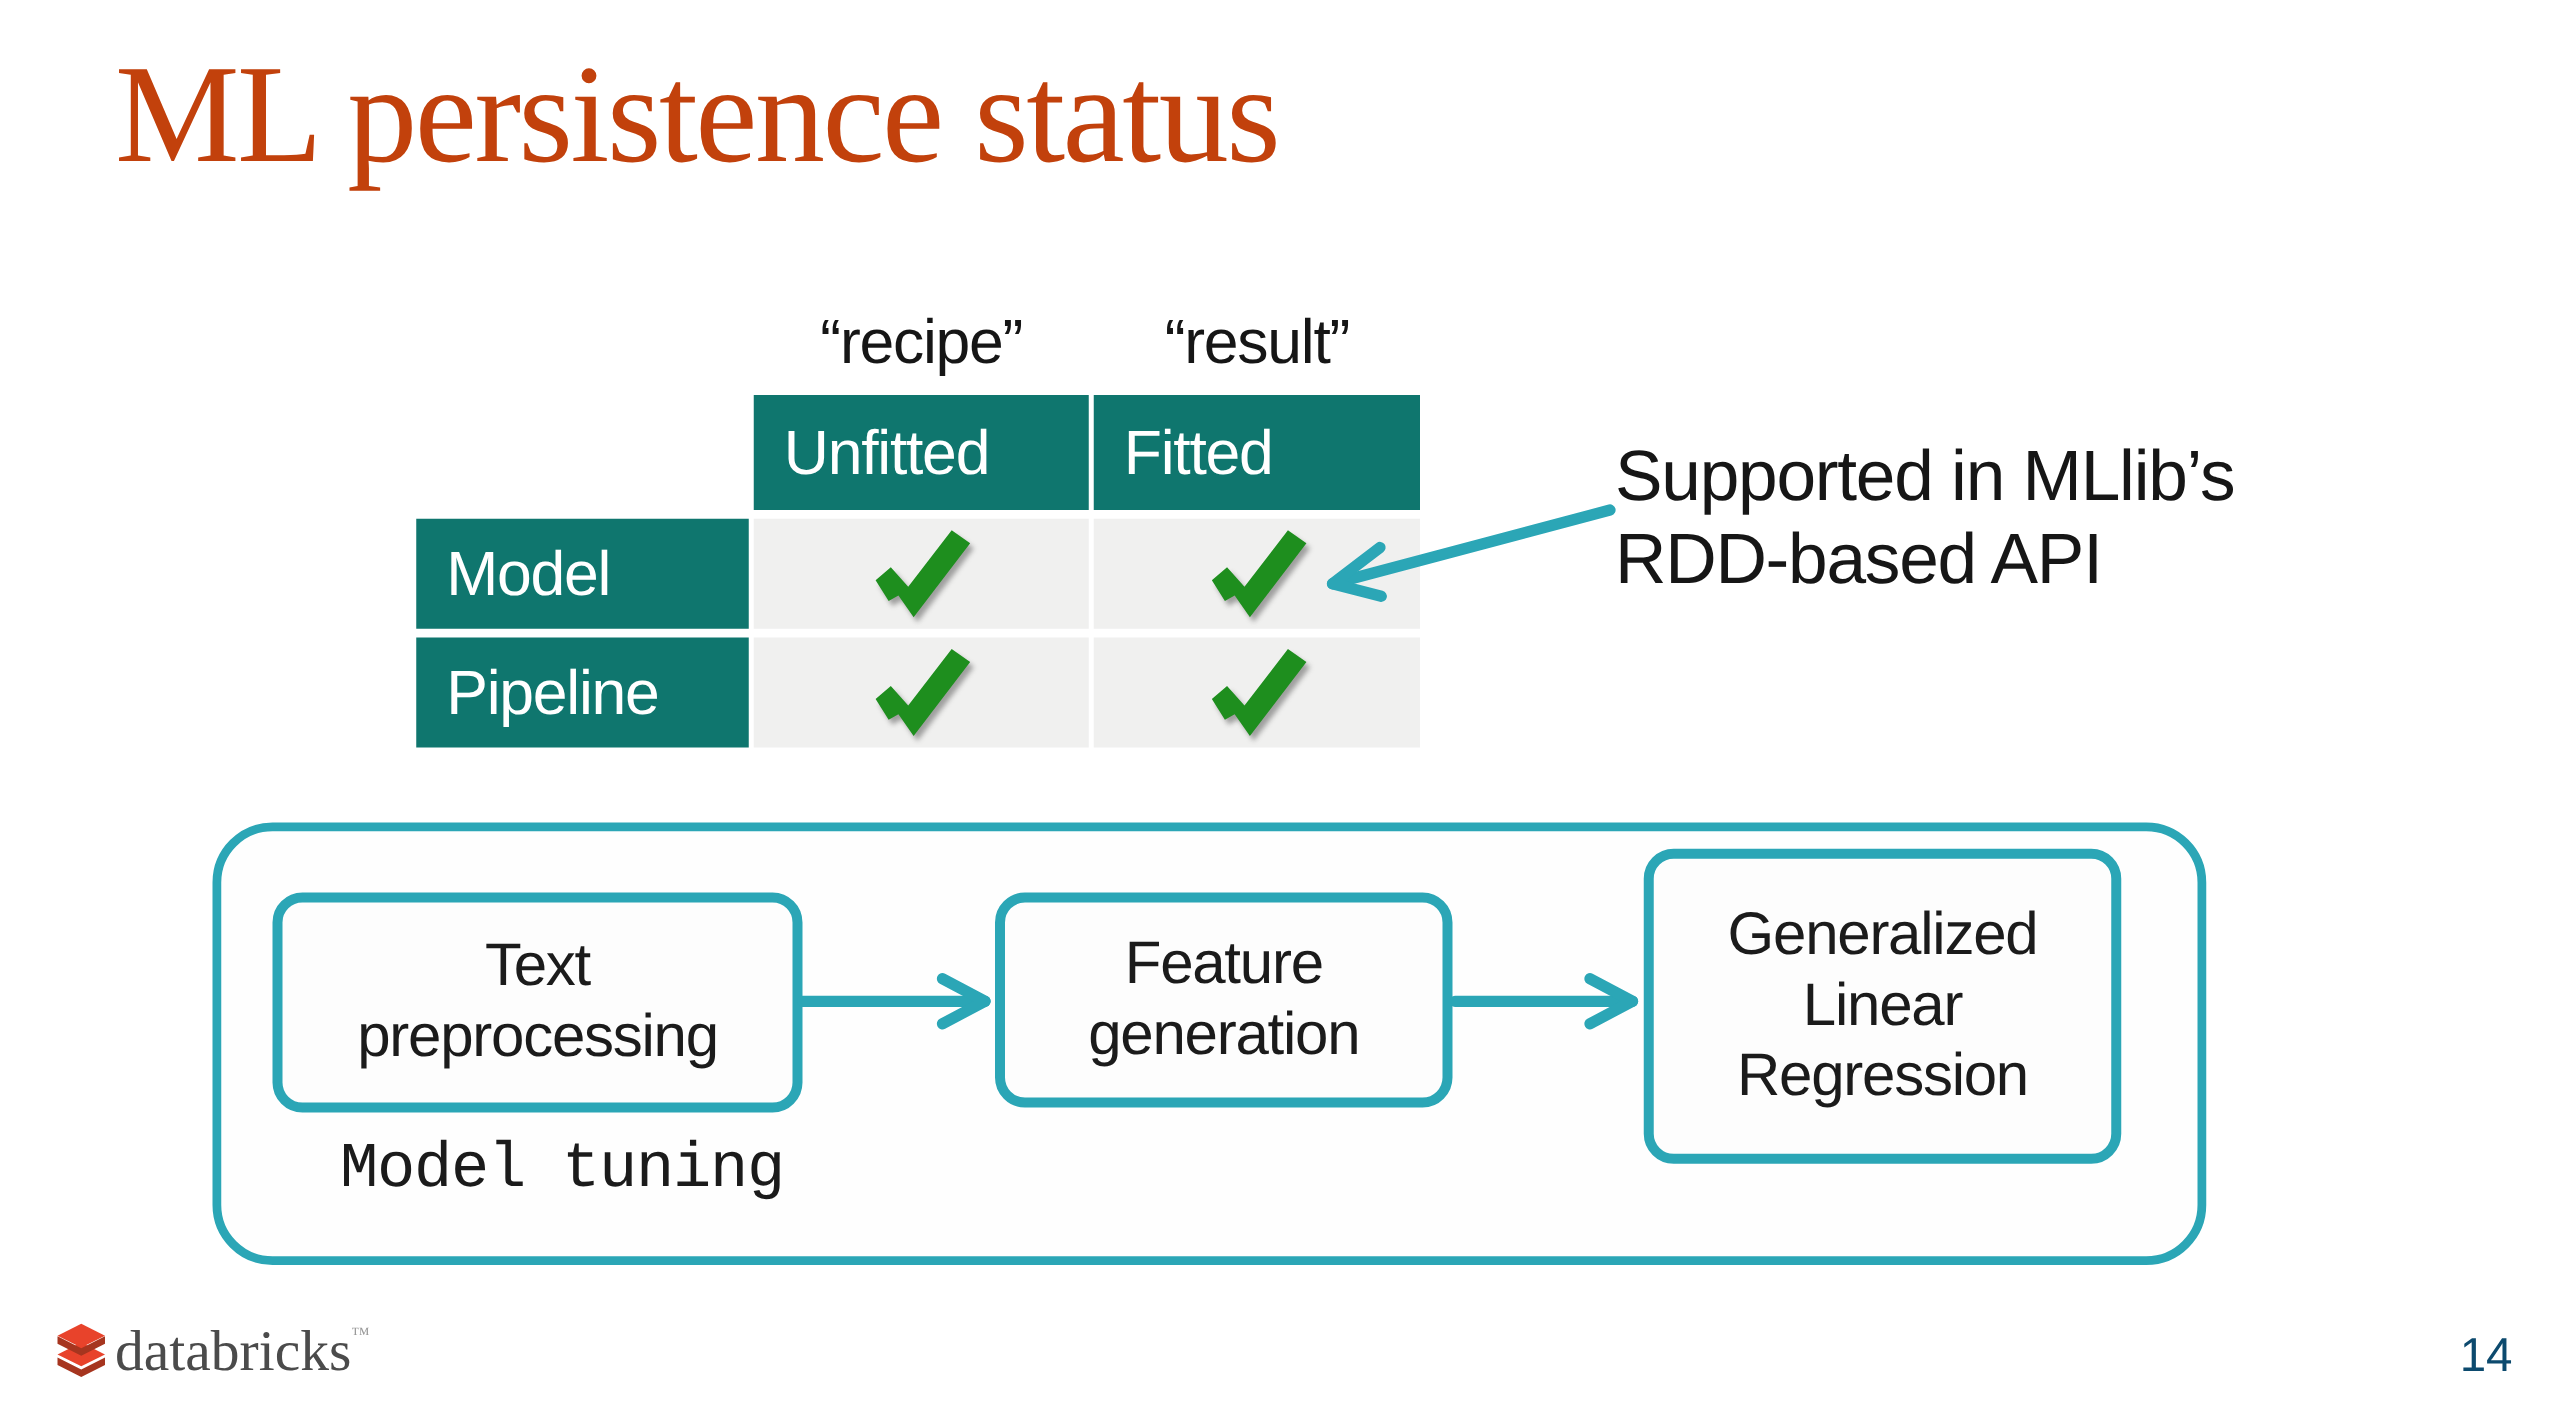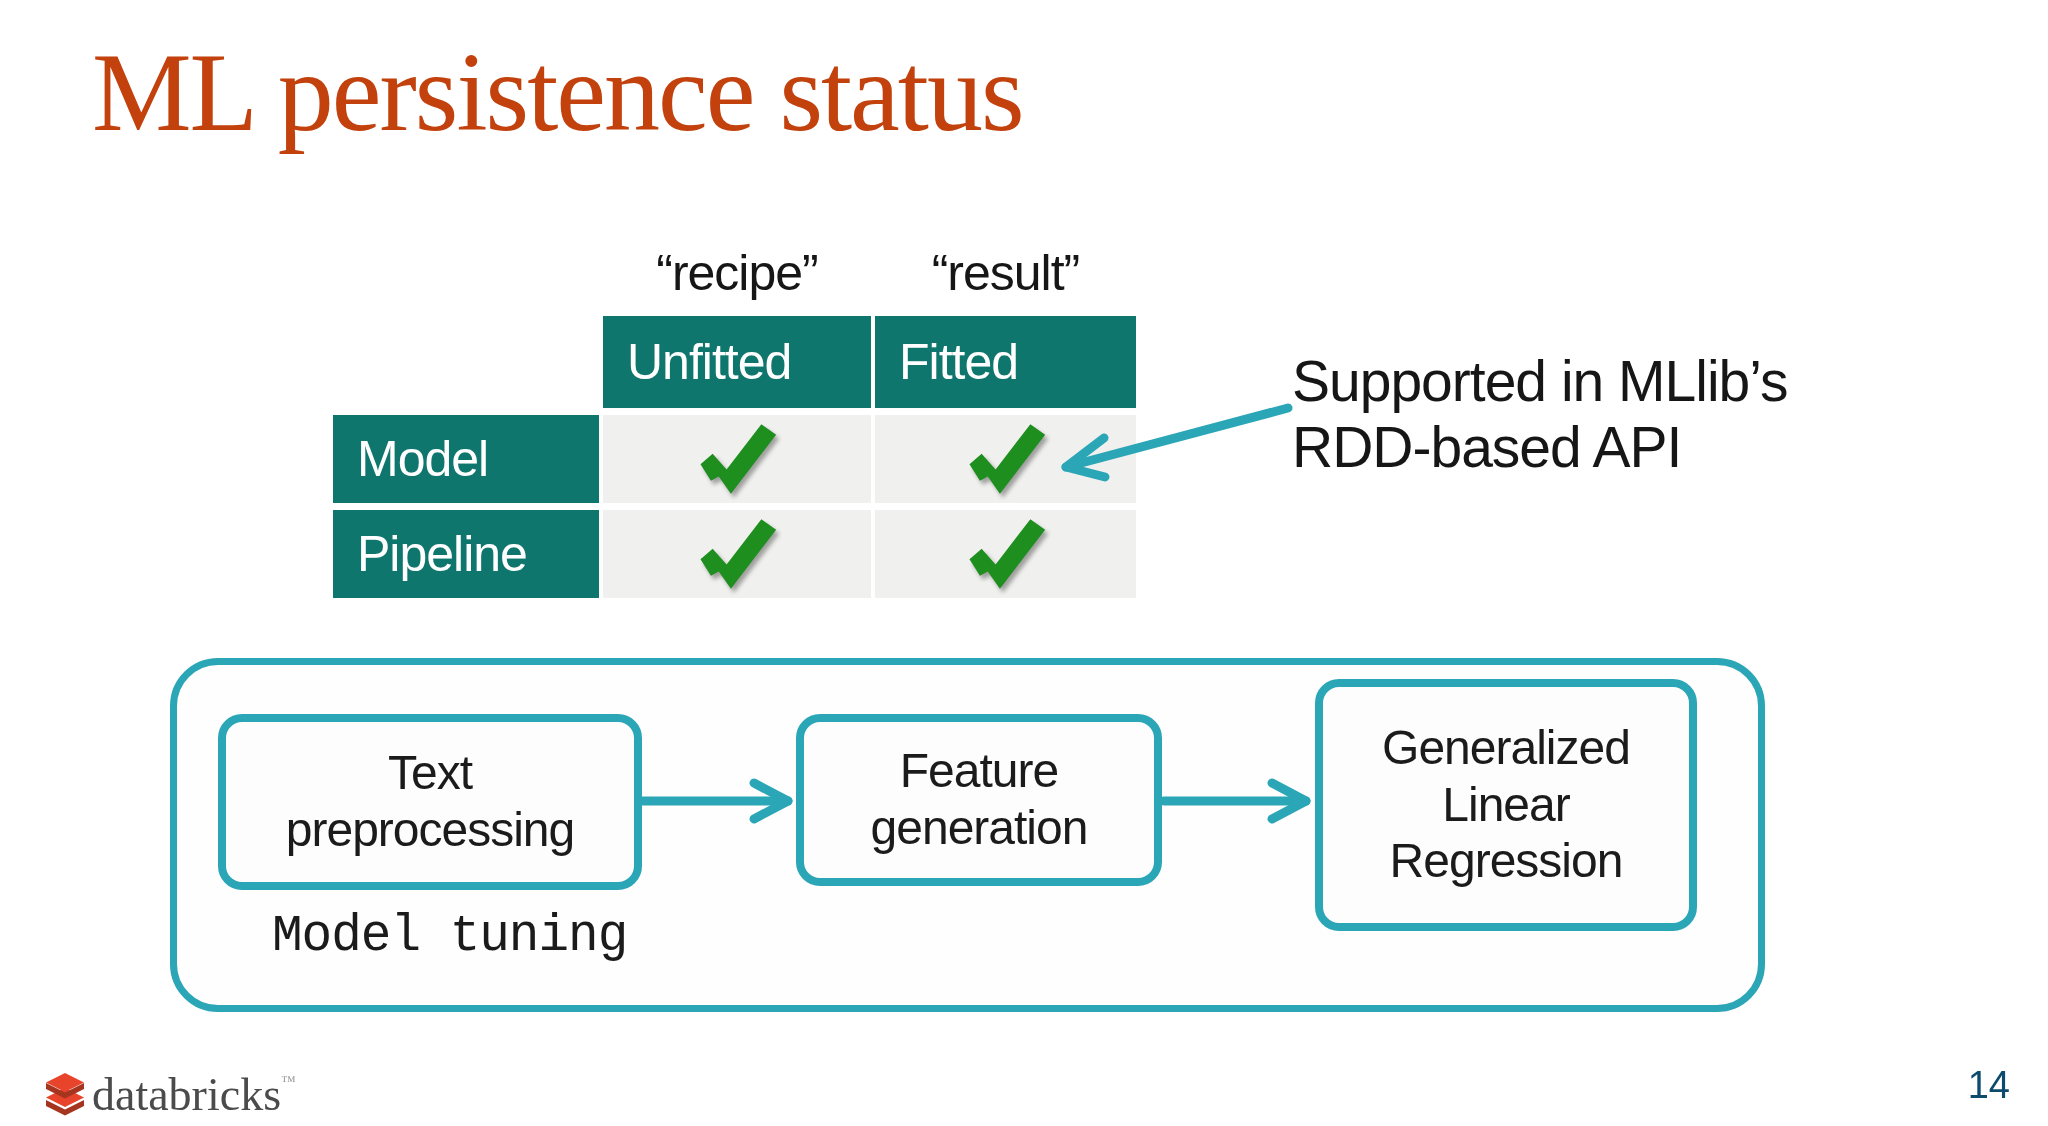--- a/index.html
+++ b/index.html
@@ -80,21 +80,21 @@
   .flow-arrow-1 { left: 638px; top: 775px; }
   .flow-arrow-2 { left: 1160px; top: 775px; }
   .model-tuning {
     position: absolute; left: 272px; top: 908px;
     font-size: 51px; color: #1b1b1b; letter-spacing: -1px; font-family: Liberation Mono, monospace;
   }
 
   
   .footer-logo {
     position: absolute; left: 44px; top: 1054px;
-    display: flex; align-items: center; gap: 6px; margin-top: 14px;
+    display: flex; align-items: center; gap: 6px;
   }
   .brand-text {
     font-family: "Liberation Serif", serif;
     font-size: 46px; color: #4b4b4b; letter-spacing: 0px;
   }
   .brand-tm { font-size: 15px; color: #9a9a9a; vertical-align: 24px; }
   .page-number {
     position: absolute; left: 1950px; top: 1064px; width: 60px;
     font-size: 38px; color: #0c4a6e; text-align: right;
   }

